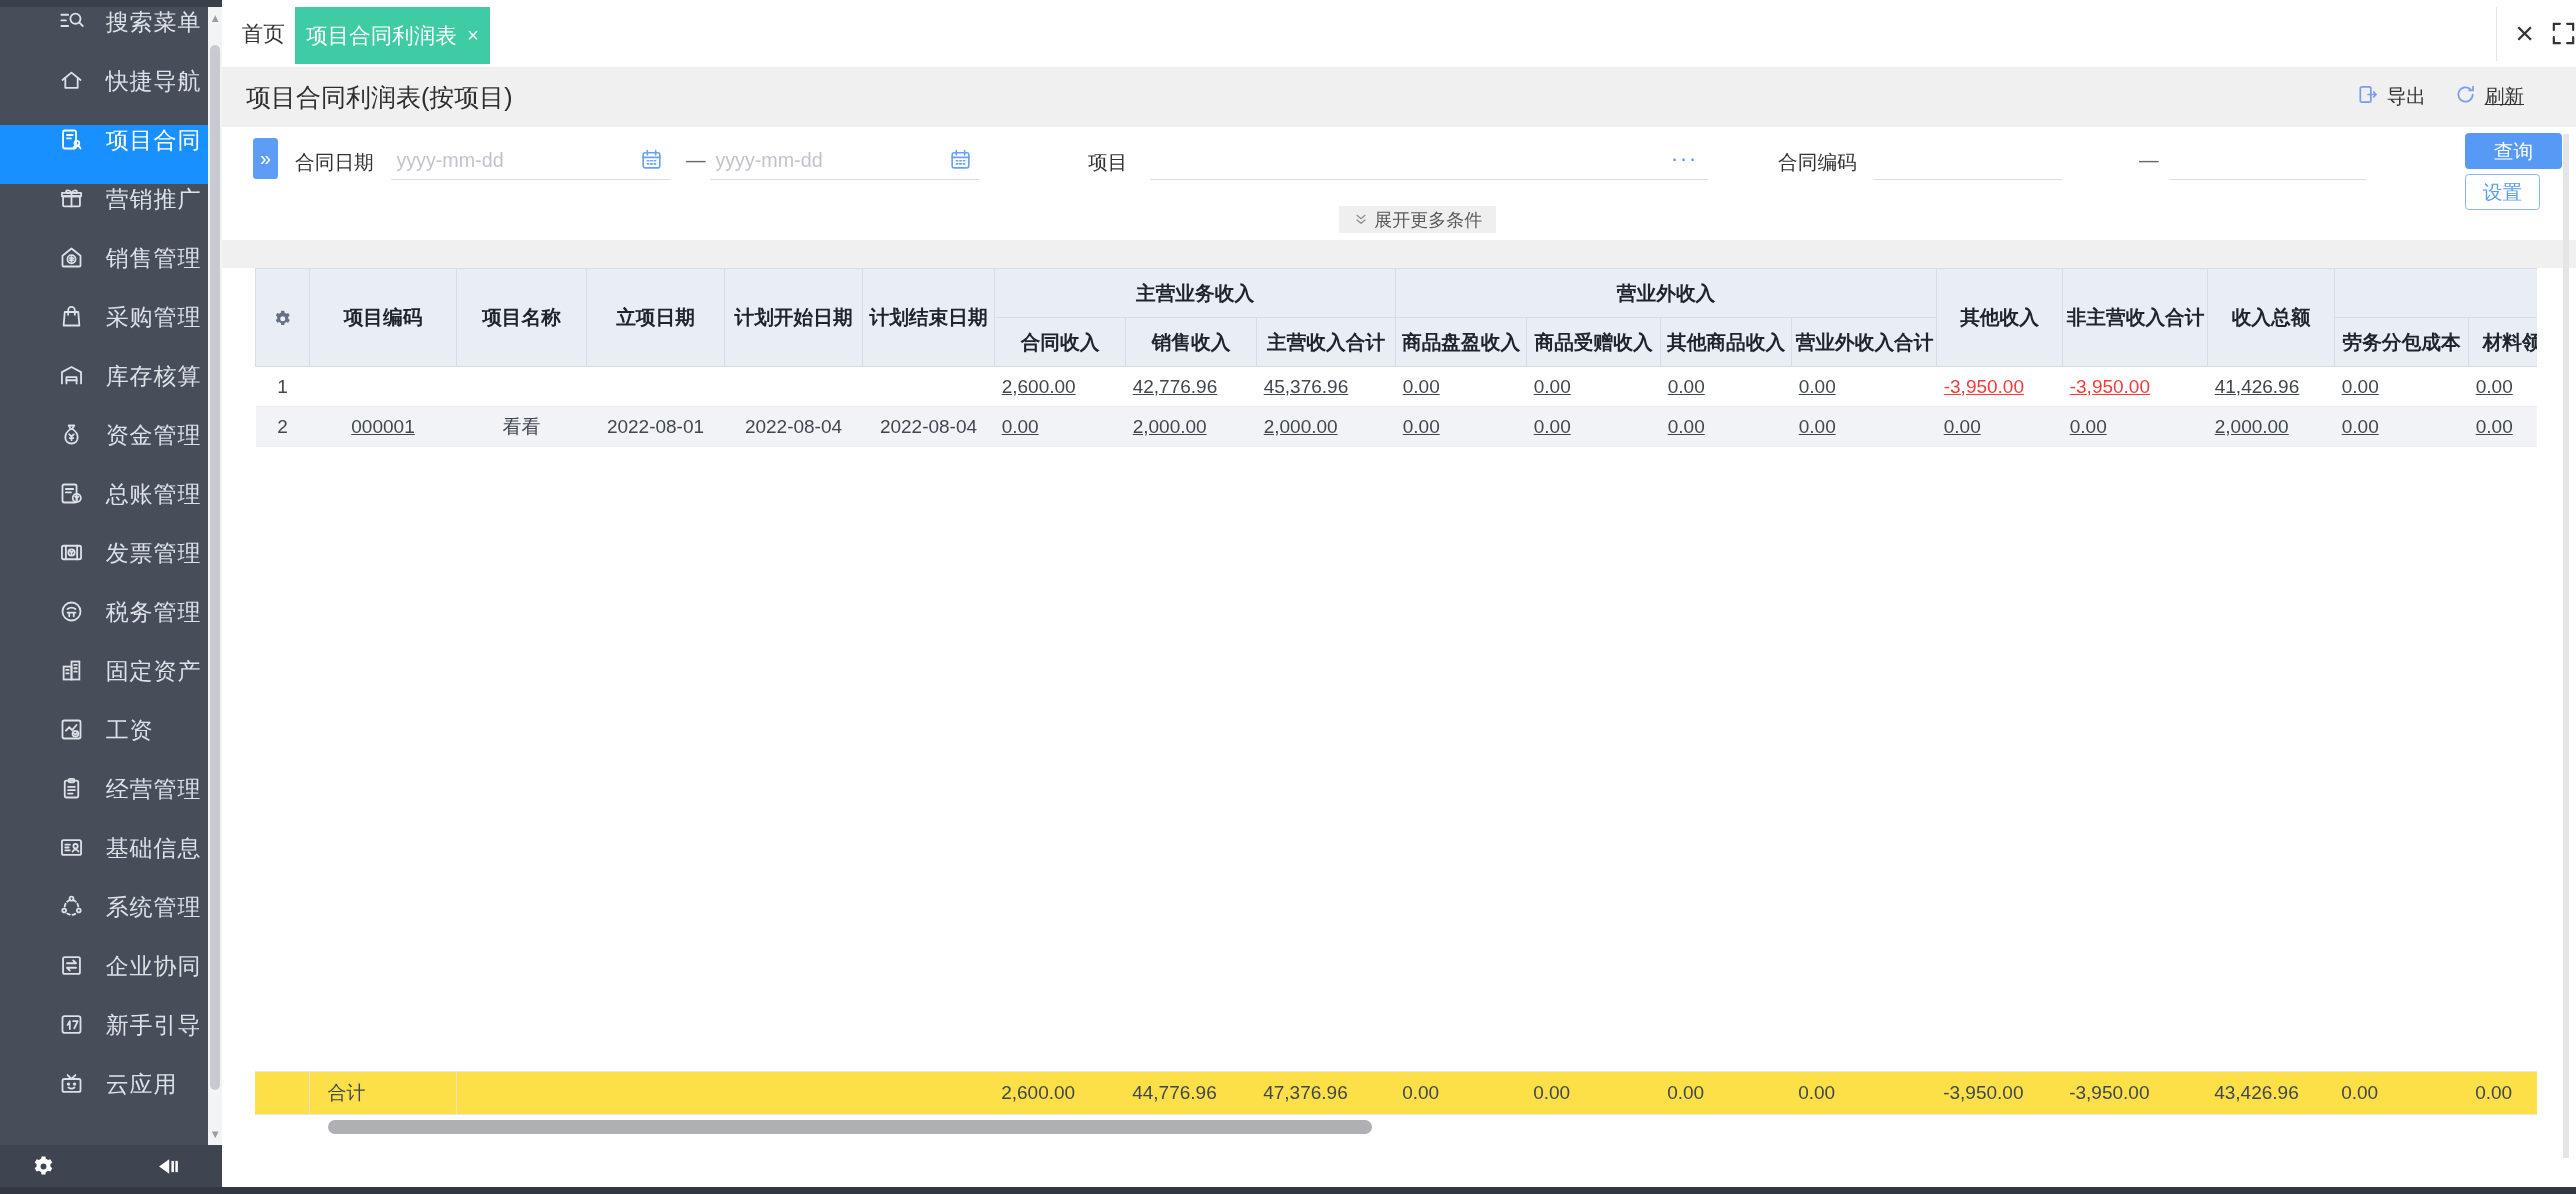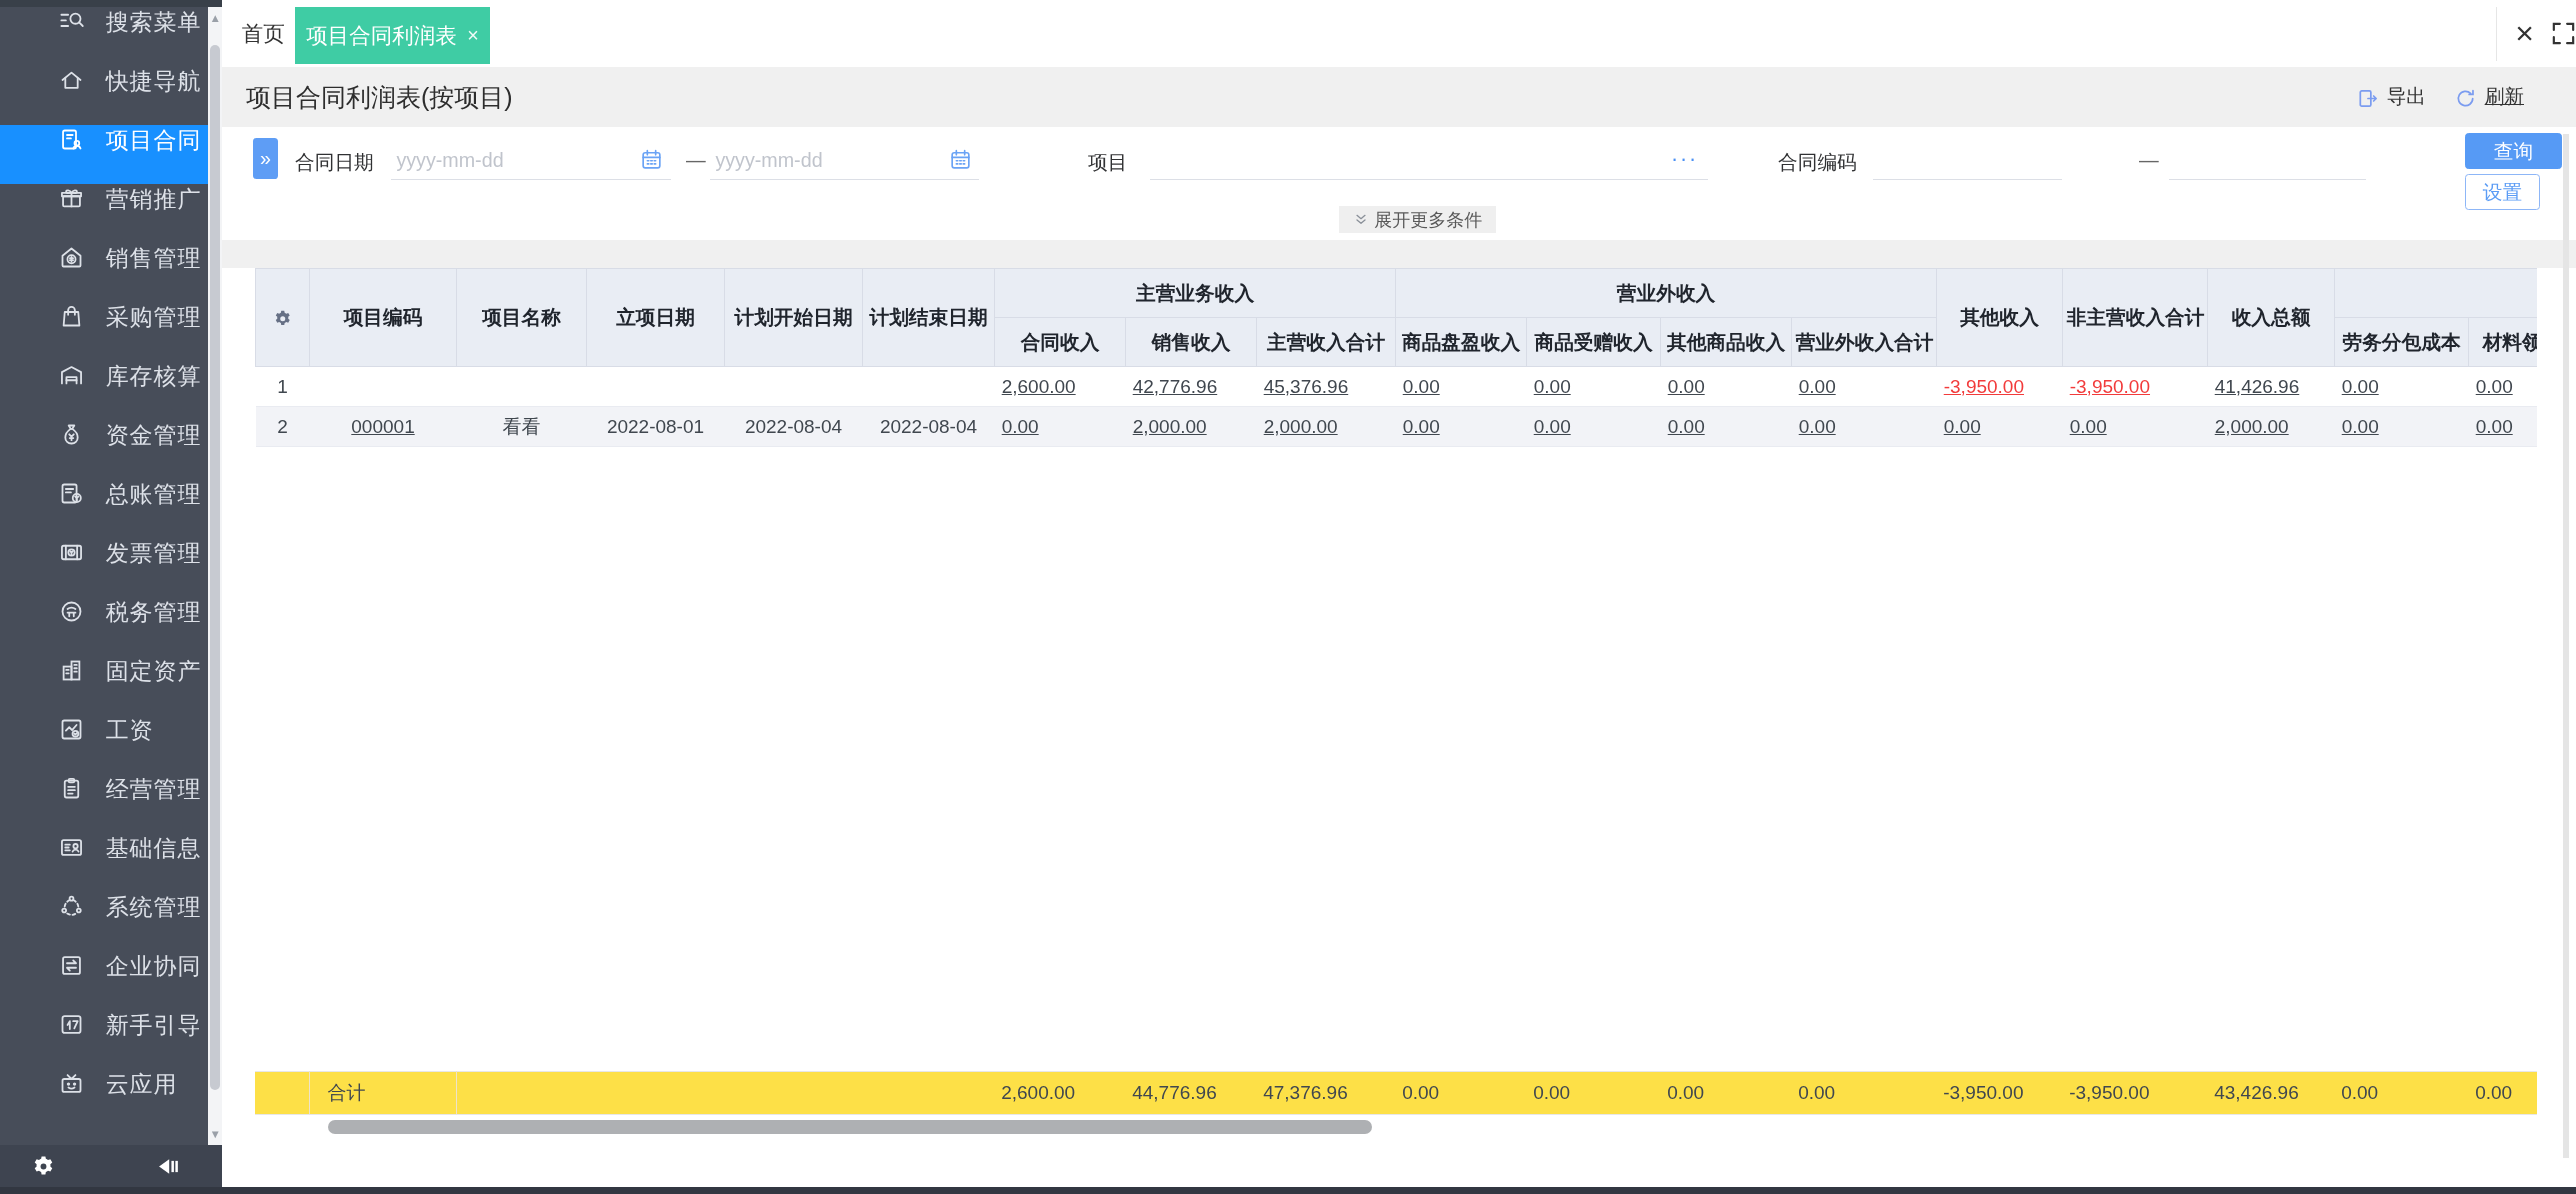--- a/index.html
+++ b/index.html
@@ -33,21 +33,21 @@
   .active-tab .tab-close { margin-left:10.7px; font-size:19.7px; color:rgba(255,255,255,.92); cursor:pointer; }
   .win-divider { position:absolute; left:2274px; top:7.2px; width:0.9px; height:54px; background:#e6e6e6; }
   .win-close { position:absolute; left:2283px; top:10.7px; width:39px; height:45px; font-size:32px; color:#333;
                display:flex; align-items:center; justify-content:center; cursor:pointer; }
   .win-full { position:absolute; left:2327px; top:19px; width:30px; height:30px; cursor:pointer; }
   .win-full svg { width:29px; height:29px; }
 
   
   #titlebar { position:absolute; left:222px; top:67px; width:2354px; height:60px; background:#f0f0f0; }
   .page-title { position:absolute; left:24px; top:14.3px; font-size:25px; color:#2d2d2d; }
-  .tb-btn { position:absolute; top:16px; display:flex; align-items:flex-end; font-size:19.7px; color:#333; cursor:pointer; }
+  .tb-btn { position:absolute; top:16px; display:flex; align-items:flex-start; font-size:19.7px; color:#333; cursor:pointer; }
   .tb-btn svg { width:23px; height:23px; margin-right:7.2px; color:#7b9cf0; }
   .tb-export { right:150px; } .tb-refresh { right:52px;text-decoration:underline; }
 
   
   #filter { position:absolute; left:222px; top:127px; width:2354px; height:113px; background:#fff; }
   .expand-filters { position:absolute; left:31px; top:10.7px; width:25px; height:41px; background:#5e9df5; border-radius:3.6px;
                     color:#fff; font-size:19.7px; display:flex; align-items:center; justify-content:center; cursor:pointer; }
   .f-label { position:absolute; top:22.4px; font-size:19.7px; color:#303133; white-space:nowrap; }
   .f-input { position:absolute; top:14.3px; height:39px; border:none; border-bottom:0.9px solid #dcdfe6; background:transparent;
              font-size:19.7px; color:#333; outline:none; padding:0 32px 0 5.4px; font-family:inherit; }

